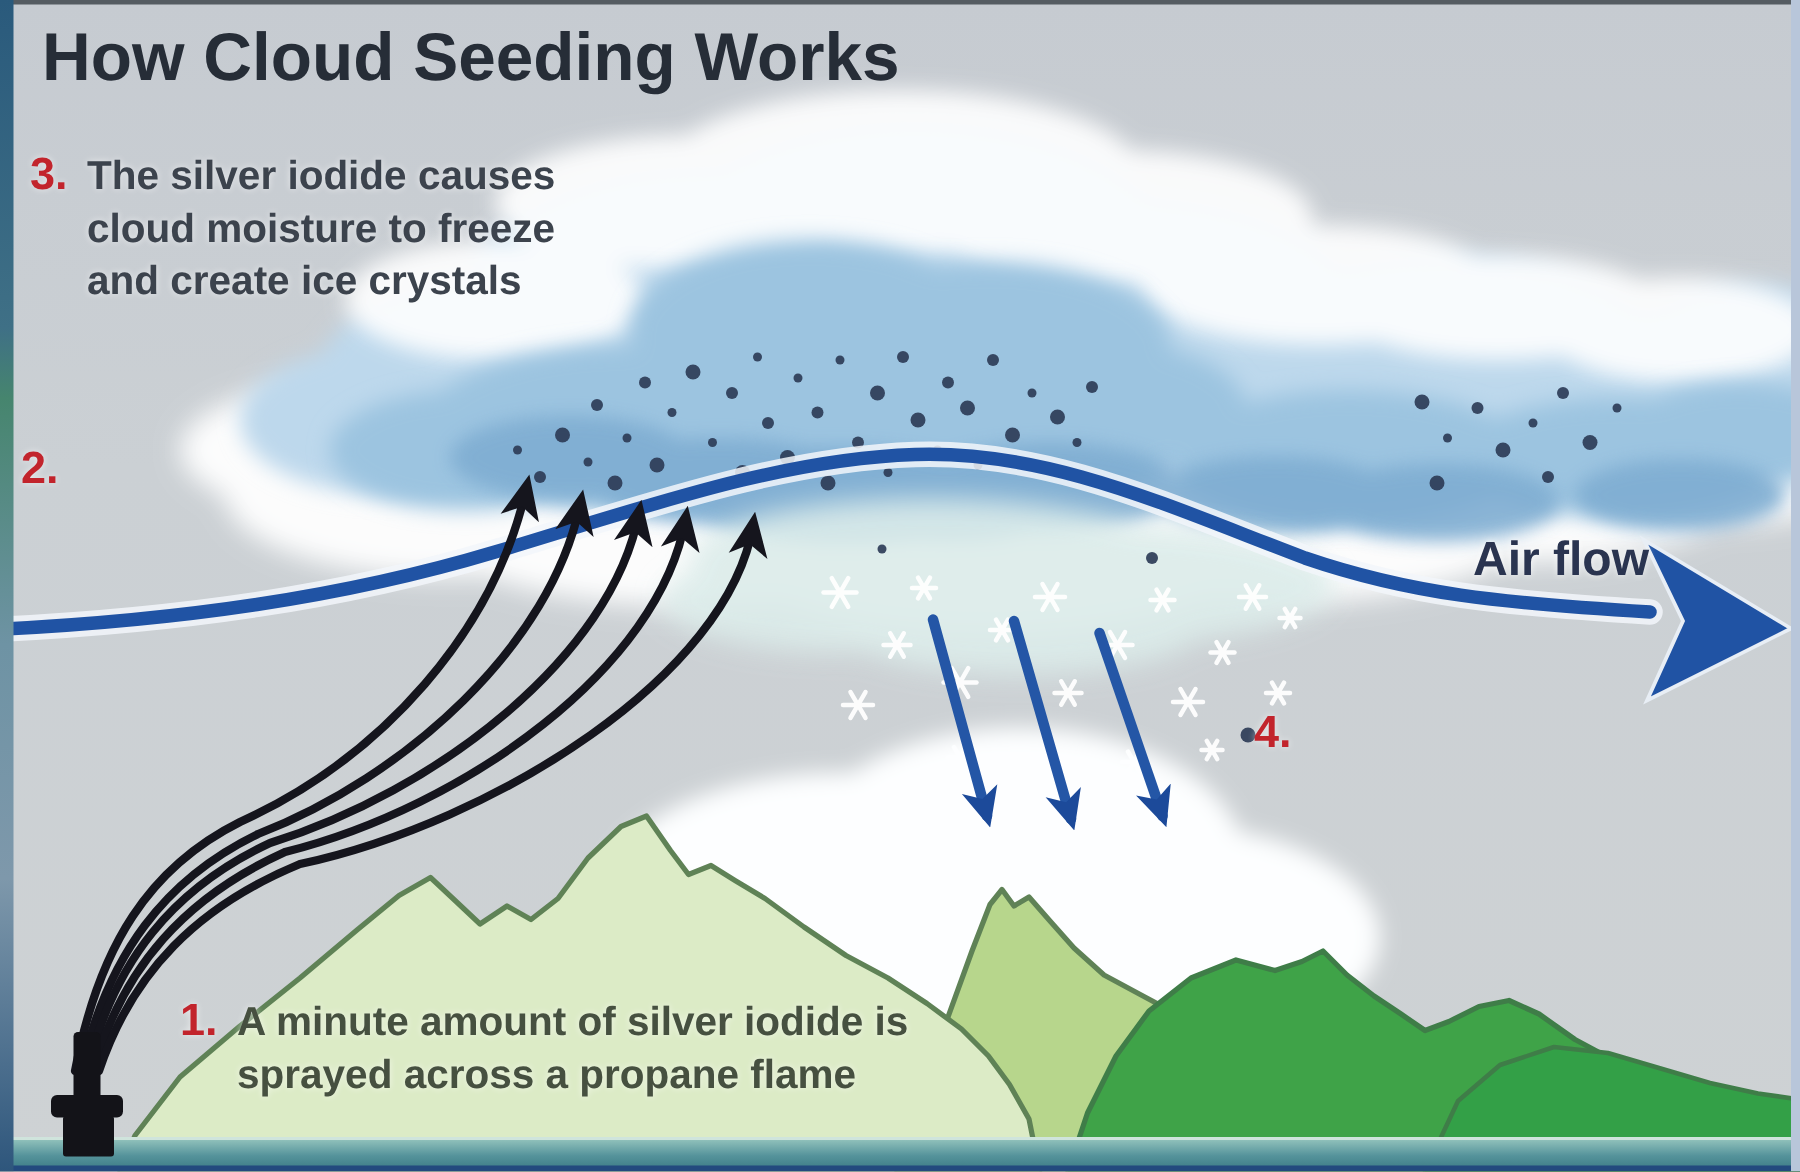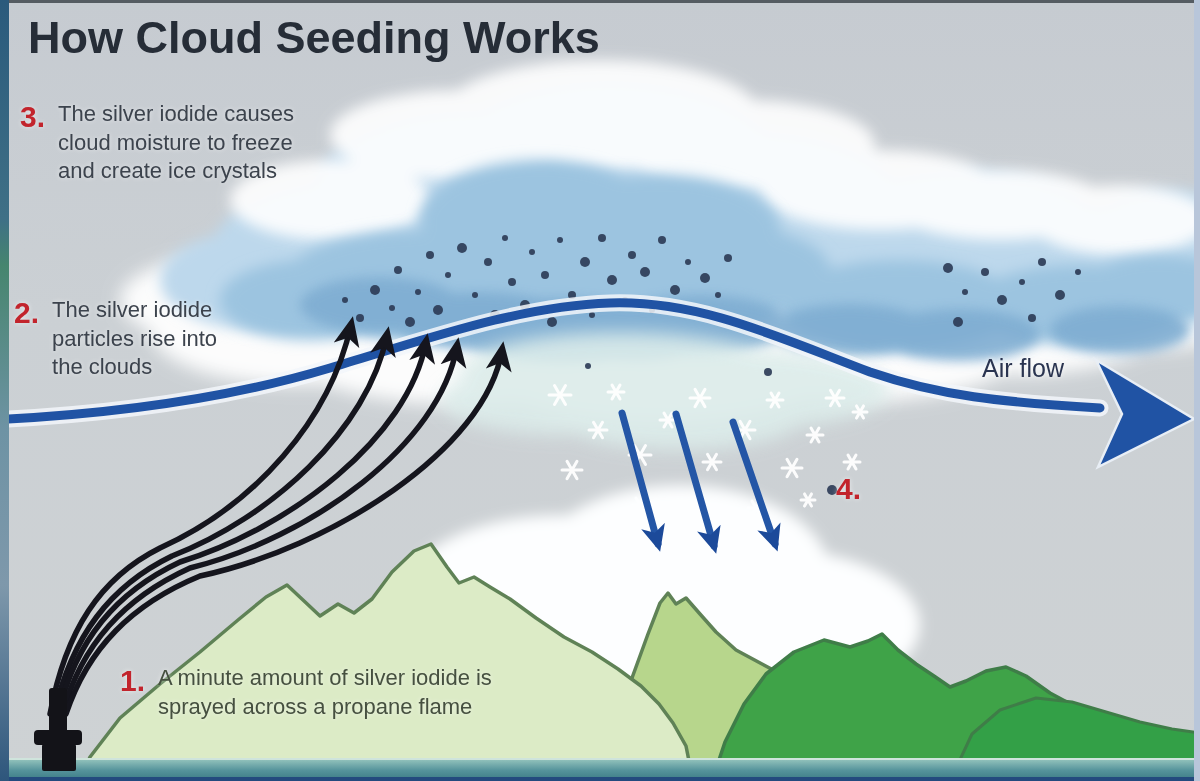--- a/index.html
+++ b/index.html
@@ -18,28 +18,28 @@
   #bar-teal{left:0;top:758px;width:1200px;height:19px;z-index:5;
     border-top:2px solid #cfe4dc;
     background:linear-gradient(180deg,#8fc0ba 0%,#55939b 55%,#3f7e88 100%);}
   #bar-navy{left:0;top:777px;width:1200px;height:4px;background:#234a7e;z-index:5;}
   #burner-art{left:30px;top:680px;z-index:6;}
   
   #page-title{left:28px;top:12px;font-size:45px;font-weight:bold;color:#262d37;z-index:10;letter-spacing:0px;}
   .step{display:flex;align-items:flex-start;z-index:10;}
   .step-number{color:#c2242c;font-size:30px;font-weight:bold;line-height:1.15;margin-right:13px;
     text-shadow:0 0 5px rgba(255,255,255,.6);}
-  .step-text{color:#3c434d;font-size:22px;font-weight:normal;line-height:1.30;white-space:pre-line;
+  .step-text{color:#3c434d;font-size:27px;font-weight:bold;line-height:1.30;white-space:pre-line;
     text-shadow:0 0 5px rgba(255,255,255,.6);}
   #step-3{left:20px;top:100px;}
   #step-2{left:14px;top:296px;}
   #step-4{left:836px;top:472px;}
   #step-1{left:120px;top:664px;}
   #step-1 .step-text{color:#465040;}
-  #airflow-label{left:982px;top:354px;font-size:25px;font-weight:normal;color:#2a3450;z-index:10;
+  #airflow-label{left:982px;top:354px;font-size:32px;font-weight:bold;color:#2a3450;z-index:10;
     text-shadow:0 0 5px rgba(255,255,255,.7);}
 </style>
 </head>
 <body>
 
 <div id="scene">
 
   <svg id="main-art" width="1200" height="781" viewBox="0 0 1200 781">
     <defs>
       <filter id="b9" x="-40%" y="-40%" width="180%" height="180%">
@@ -323,23 +323,20 @@
 
   <div id="step-3" class="abs step">
     <span class="step-number">3.</span>
     <span class="step-text">The silver iodide causes
 cloud moisture to freeze
 and create ice crystals</span>
   </div>
 
   <div id="step-2" class="abs step">
     <span class="step-number">2.</span>
-    <span class="step-text">The silver iodide
-particles rise into
-the clouds</span>
   </div>
 
   <div id="step-4" class="abs step">
     <span class="step-number">4.</span>
   </div>
 
   <div id="step-1" class="abs step">
     <span class="step-number">1.</span>
     <span class="step-text">A minute amount of silver iodide is
 sprayed across a propane flame</span>

